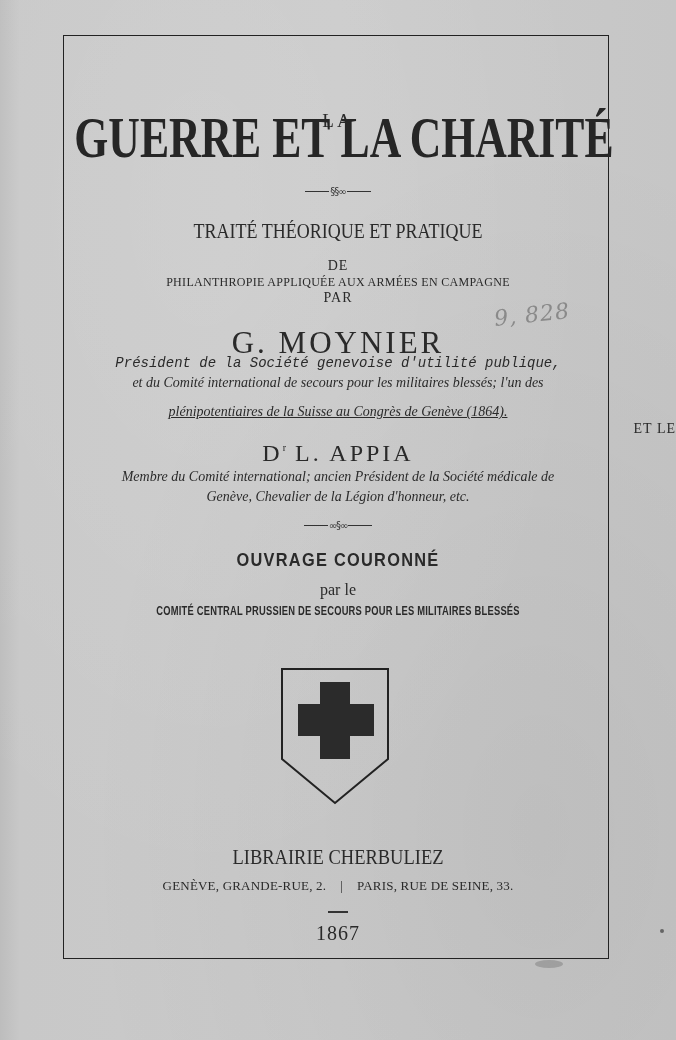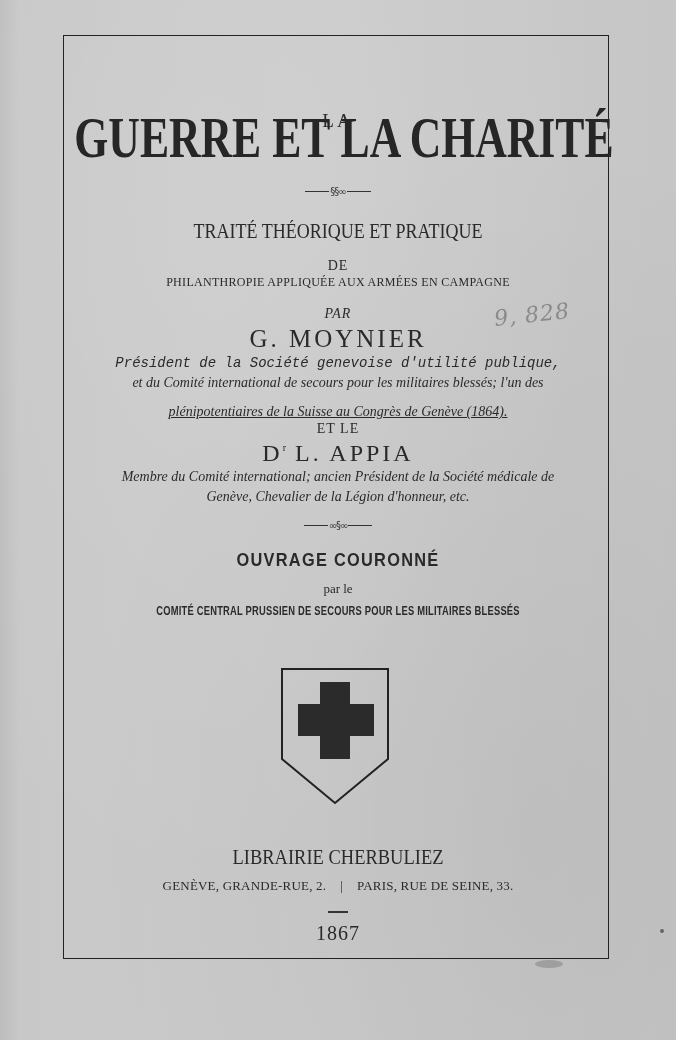--- a/index.html
+++ b/index.html
@@ -92,36 +92,36 @@
       font-family: "Liberation Serif", serif;
       letter-spacing: 1px;
     }
     .de { top: 258px; }
     .philanthropie {
       top: 275px;
       font-size: 12px;
       font-family: "Liberation Serif", serif;
       letter-spacing: 0.3px;
     }
-    .par { top: 306px; font-style: italic; }
+    .par { top: 290px; }
     .author1 {
       top: 325px;
-      font-size: 25px;
+      font-size: 31px;
       font-family: "Liberation Serif", serif;
       letter-spacing: 3px;
     }
     .italic {
       font-style: italic;
       font-family: "Liberation Serif", serif;
       font-size: 14px;
     }
     .a1l1 { top: 355px; font-family: Liberation Mono, monospace; }
     .a1l2 { top: 375px; text-align: center; }
     .a1l3 { top: 404px; text-decoration: underline; }
-    .etle { top: 421px; }
+    .etle { top: 421px; text-align: right; }
     .author2 {
       top: 440px;
       font-size: 24px;
       font-family: "Liberation Serif", serif;
       letter-spacing: 3px;
     }
     .author2 sup {
       font-size: 10px;
       letter-spacing: 0;
       vertical-align: 10px;
@@ -132,21 +132,21 @@
       top: 549px;
       font-family: "Liberation Sans", sans-serif;
       font-weight: bold;
       font-size: 19px;
       letter-spacing: 1.5px;
       transform: scaleX(0.86);
       color: #2a2a2a;
     }
     .parle {
       top: 581px;
-      font-size: 13px;
+      font-size: 16px;
       font-family: "Liberation Serif", serif;
     }
     .comite {
       top: 603px;
       font-family: "Liberation Sans", sans-serif;
       font-weight: bold;
       font-size: 13px;
       transform: scaleX(0.72);
       letter-spacing: 0.3px;
     }

